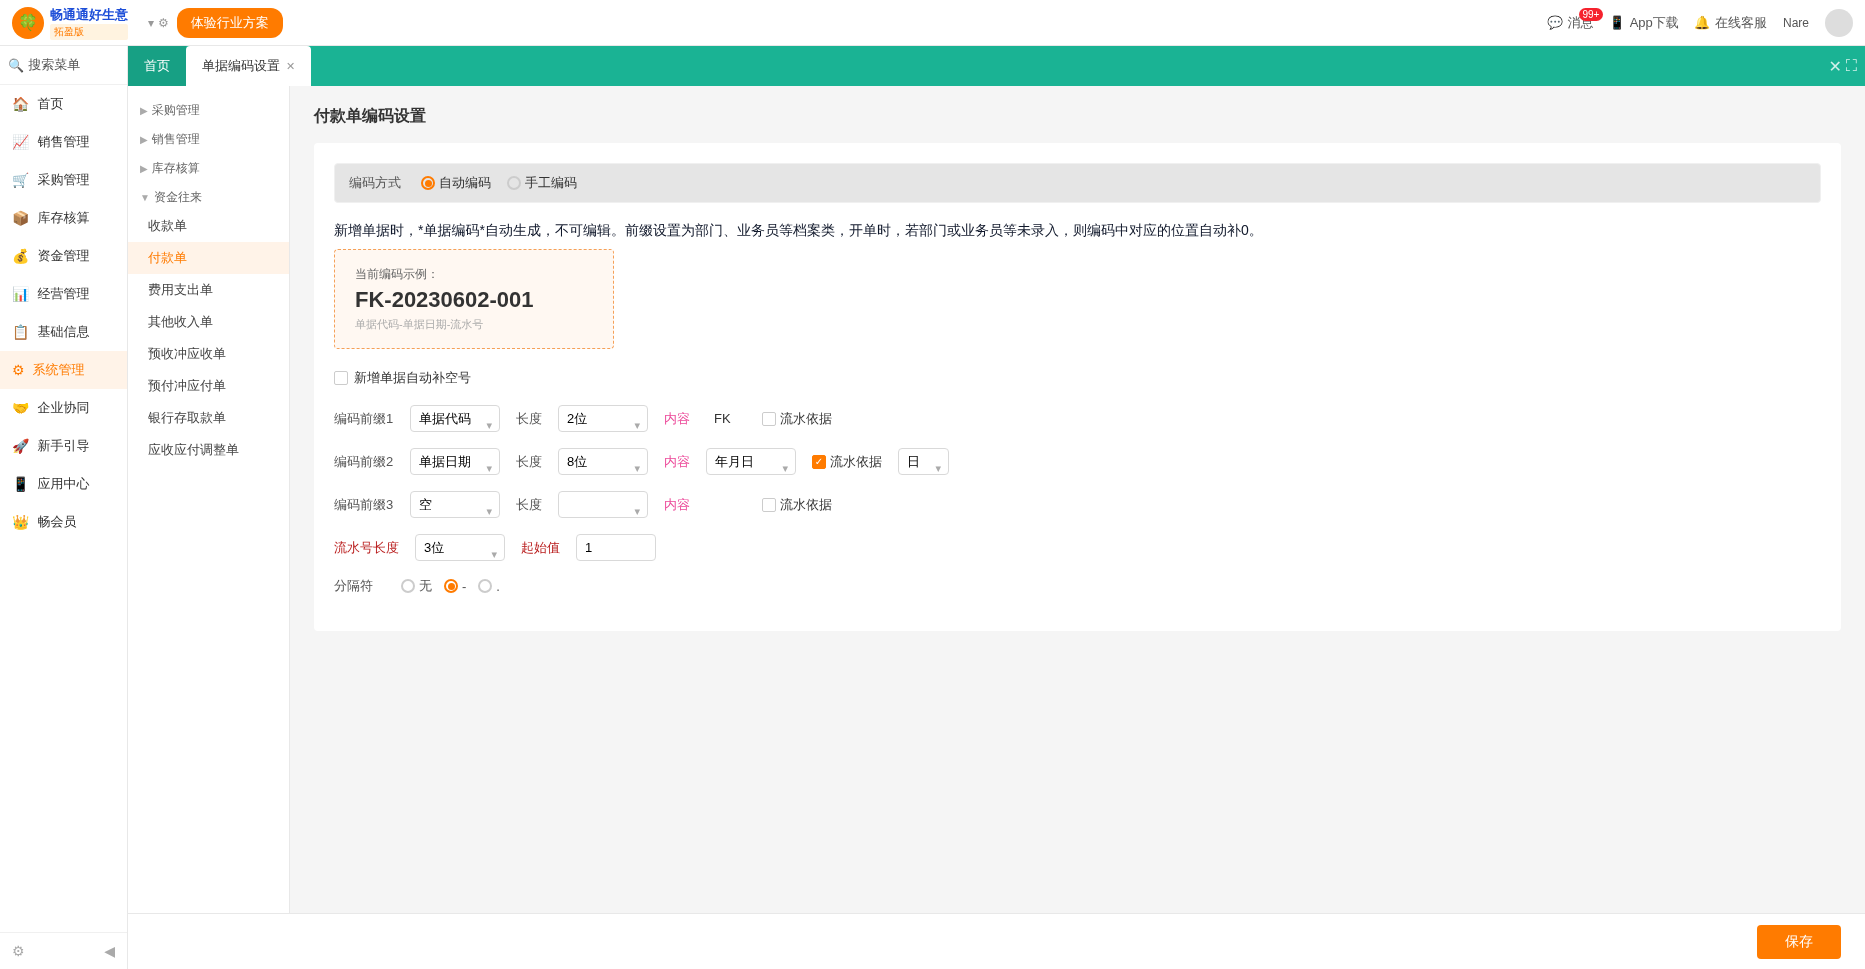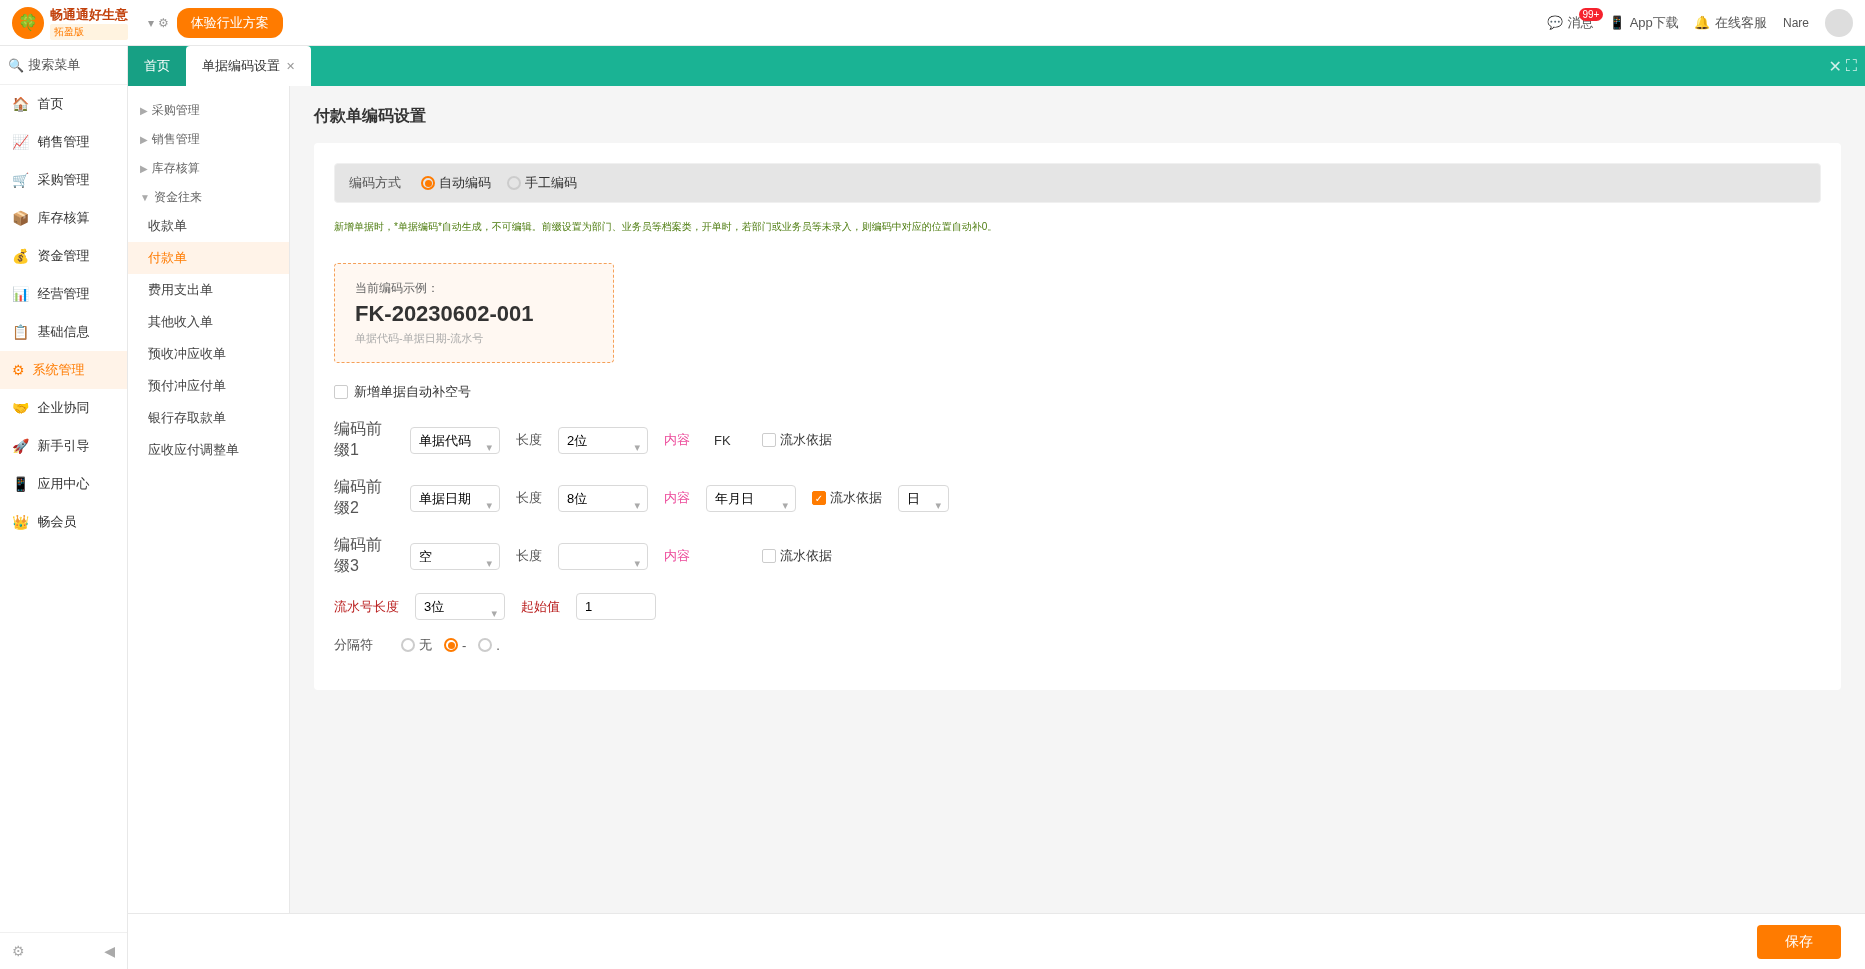--- a/index.html
+++ b/index.html
@@ -13,21 +13,21 @@
       align-items: center;
       padding: 0 12px;
       border-bottom: 1px solid #e8e8e8;
       justify-content: space-between;
       flex-shrink: 0;
     }
     .topbar-left { display: flex; align-items: center; gap: 8px; }
     .logo-area { display: flex; align-items: center; gap: 6px; }
     .logo-icon { width: 32px; height: 32px; background: #ff7b00; border-radius: 50%; display: flex; align-items: center; justify-content: center; color: #fff; font-size: 16px; }
     .logo-text { display: flex; flex-direction: column; }
-    .logo-title { font-size: 13px; font-weight: bold; color: #c2410c; }
+    .logo-title { font-size: 13px; font-weight: bold; color: #1d4ed8; }
     .logo-sub { font-size: 10px; color: #ff7b00; background: #fff3e0; padding: 1px 4px; border-radius: 2px; }
     .topbar-nav { display: flex; align-items: center; gap: 4px; margin-left: 12px; }
     .topbar-nav span { font-size: 12px; color: #999; cursor: pointer; }
     .topbar-btn { background: #ff7b00; color: #fff; border: none; padding: 6px 14px; border-radius: 12px; cursor: pointer; font-size: 13px; }
     .topbar-right { display: flex; align-items: center; gap: 16px; font-size: 13px; color: #555; }
     .topbar-right .badge-item { position: relative; display: flex; align-items: center; gap: 4px; cursor: pointer; }
     .badge { background: #f5222d; color: #fff; font-size: 10px; padding: 1px 4px; border-radius: 8px; position: absolute; top: -6px; right: -10px; }
     .user-avatar { width: 28px; height: 28px; background: #ddd; border-radius: 50%; }
     .username { font-size: 12px; color: #555; }
 
@@ -165,21 +165,21 @@
       margin-bottom: 16px;
     }
     .encode-mode-bar .label { font-size: 13px; color: #555; }
     .radio-group { display: flex; align-items: center; gap: 16px; }
     .radio-item { display: flex; align-items: center; gap: 4px; cursor: pointer; font-size: 13px; color: #333; }
     .radio-dot { width: 14px; height: 14px; border-radius: 50%; border: 2px solid #ccc; display: flex; align-items: center; justify-content: center; }
     .radio-dot.checked { border-color: #ff7b00; }
     .radio-dot.checked::after { content: ''; width: 7px; height: 7px; border-radius: 50%; background: #ff7b00; display: block; }
 
     
-    .info-text { font-size: 10px; color: #4d7c0f; margin-bottom: 28px; line-height: 1.6; }
+    .info-text { font-size: 14px; color: #0f172a; margin-bottom: 8px; line-height: 1.6; }
 
     
     .preview-box {
       border: 1px dashed #f5a058;
       background: #fff8f2;
       border-radius: 4px;
       padding: 16px 20px;
       display: inline-block;
       margin-bottom: 20px;
       min-width: 280px;
@@ -192,21 +192,21 @@
     .auto-fill-row { display: flex; align-items: center; gap: 6px; margin-bottom: 18px; font-size: 13px; color: #333; }
     .checkbox { width: 14px; height: 14px; border: 1px solid #ccc; border-radius: 2px; display: flex; align-items: center; justify-content: center; cursor: pointer; }
 
     
     .form-row {
       display: flex;
       align-items: center;
       gap: 16px;
       margin-bottom: 16px;
     }
-    .form-label { font-size: 16px; color: #555; width: 60px; flex-shrink: 0; }
+    .form-label { font-size: 13px; color: #555; width: 60px; flex-shrink: 0; }
     .len-label { font-size: 13px; color: #555; }
     .content-label { font-size: 13px; color: #ec4899; }
     .content-value { font-size: 13px; color: #333; padding: 5px 8px; min-width: 40px; }
     .stream-checkbox { display: flex; align-items: center; gap: 4px; font-size: 13px; color: #333; }
     .stream-checkbox .checkbox-box { width: 14px; height: 14px; border: 1px solid #ccc; border-radius: 2px; cursor: pointer; }
     .stream-checkbox .checkbox-box.checked { border-color: #ff7b00; background: #ff7b00; display: flex; align-items: center; justify-content: center; color: #fff; font-size: 10px; }
 
     
     .serial-row { display: flex; align-items: center; gap: 16px; margin-bottom: 16px; }
     .serial-label { font-size: 13px; color: #b91c1c; }

